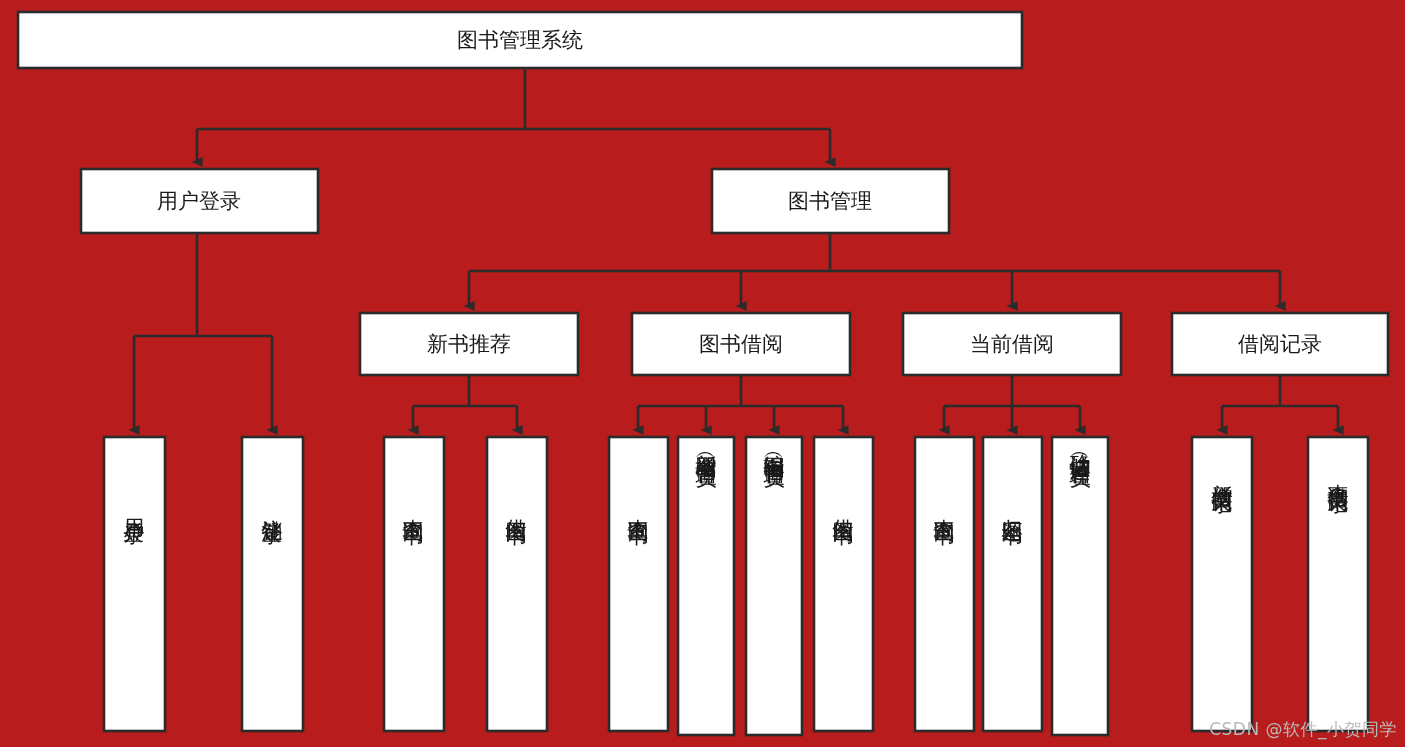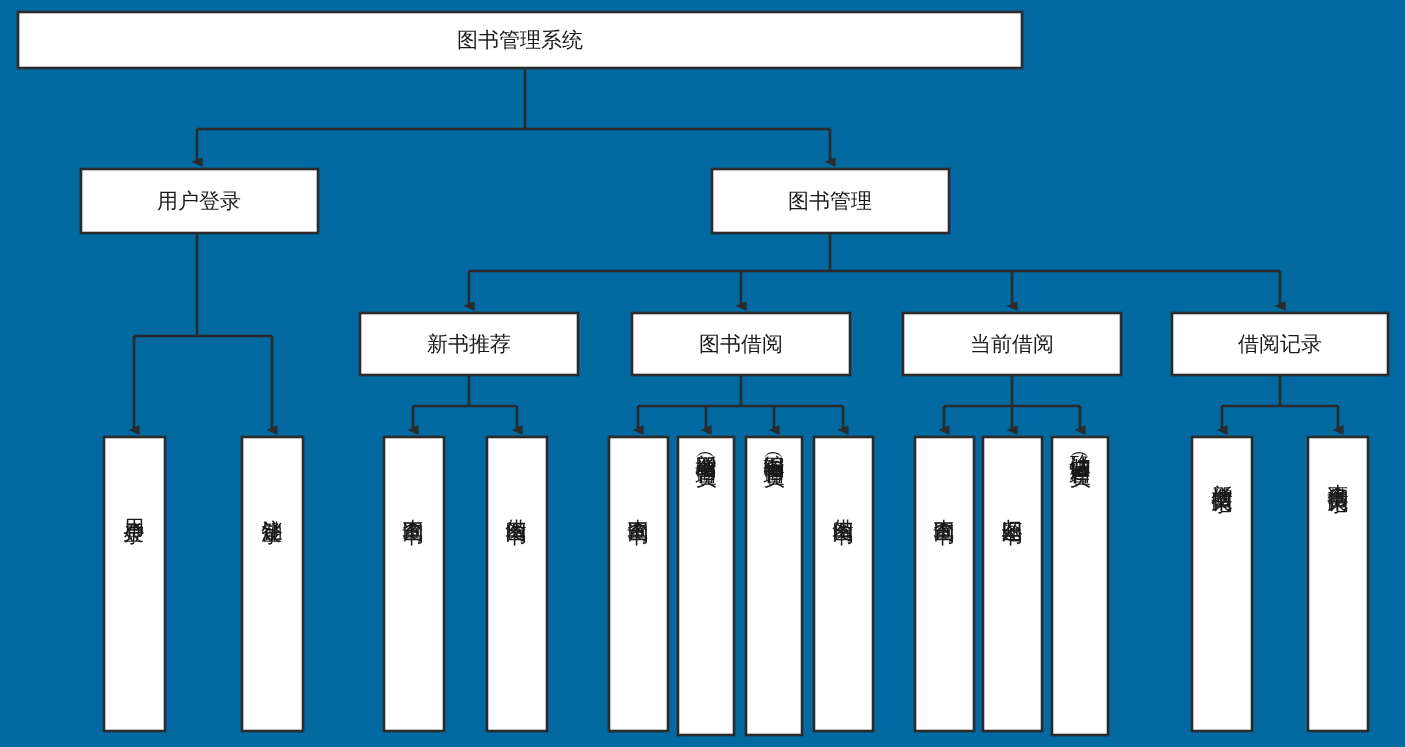--- a/index.html
+++ b/index.html
@@ -1,20 +1,20 @@
 <!DOCTYPE html>
 <html><head>
 <meta charset="utf-8">
 <style>
   html,body{margin:0;padding:0;background:#ffffff;}
   body{
     width:1405px;height:747px;overflow:hidden;
     font-family:"DejaVu Sans","Liberation Sans",sans-serif;
   }
-  #stage{position:relative;width:1405px;height:747px;background:#0369a1;}
+  #stage{position:relative;width:1405px;height:747px;background:#b91c1c;}
   svg#diagram{position:absolute;left:0;top:0;width:1405px;height:747px;display:block;}
   .node-rect{fill:#ffffff;stroke:#2b2b2b;stroke-width:2.6;}
   .edge{stroke:#2b2b2b;stroke-width:2.6;fill:none;stroke-linecap:butt;}
   .node-label-h{
     font-family:"DejaVu Sans","Liberation Sans",sans-serif;
     font-size:21px;fill:#1a1a1a;text-anchor:middle;dominant-baseline:middle;
   }
   .node-label-v{
     font-family:"DejaVu Sans","Liberation Sans",sans-serif;
     font-size:21px;fill:#1a1a1a;text-anchor:middle;
@@ -178,13 +178,14 @@
       <text class="node-label-v" x="1222" y="473">新增借阅记录</text>
     </g>
 
     <g>
       <rect class="node-rect" x="1308" y="437" width="60" height="294"></rect>
       <text class="node-label-v" x="1338" y="473">查询借阅记录</text>
     </g>
 
   </svg>
 
+  <div class="watermark">CSDN @软件_小贺同学</div>
 </div>
 
 </body></html>

